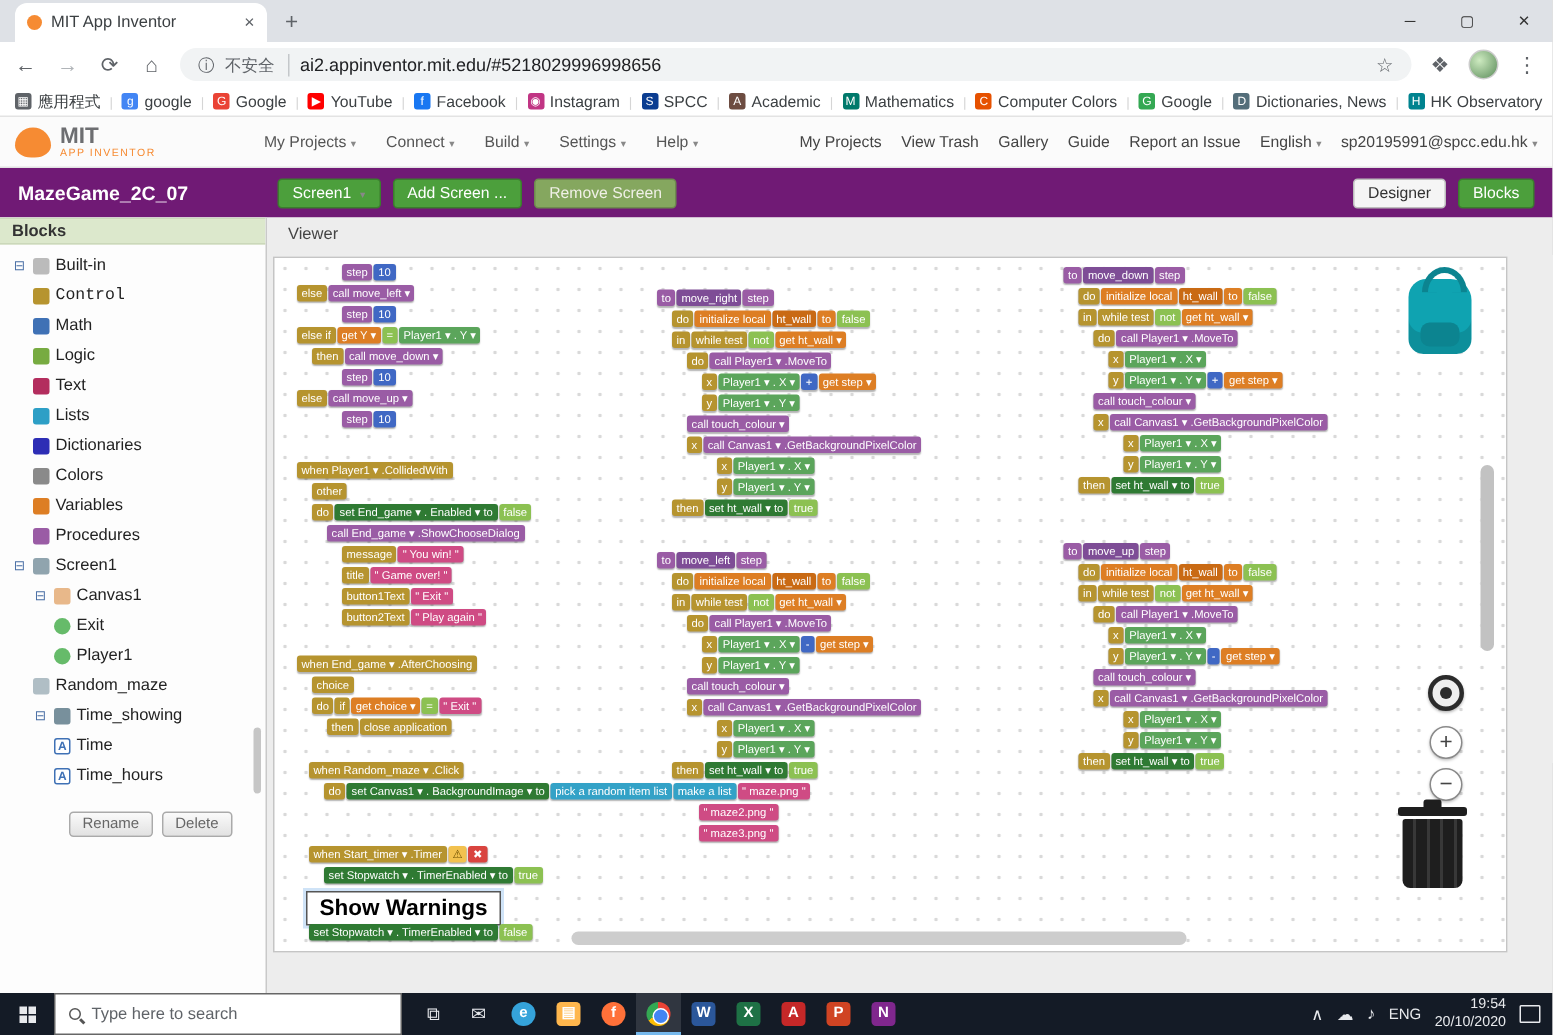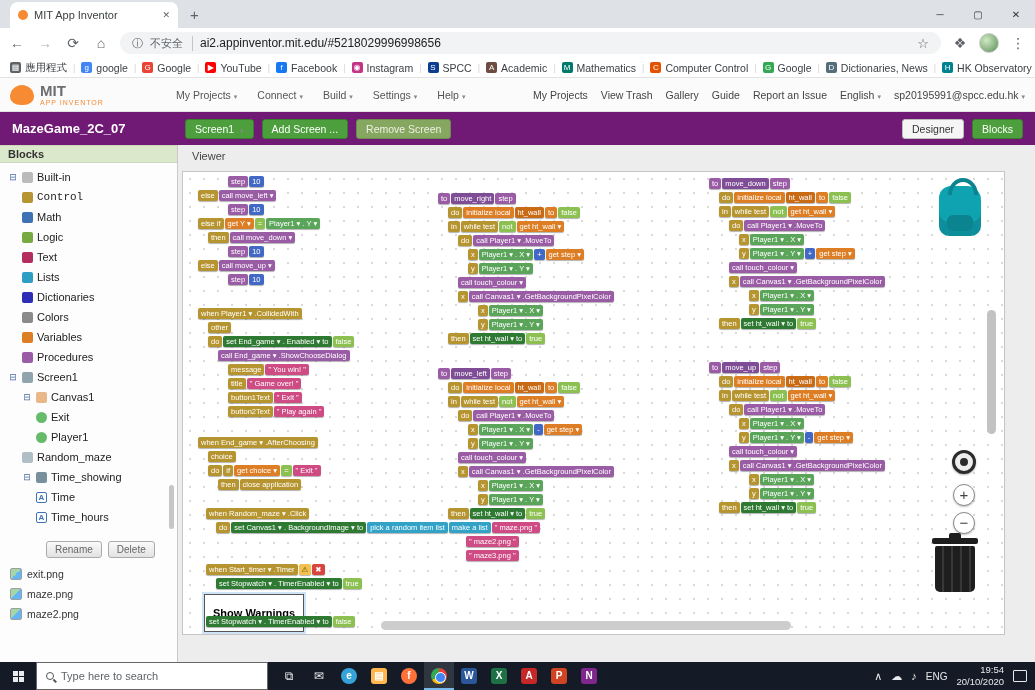--- a/index.html
+++ b/index.html
@@ -68,21 +68,21 @@
 .media-item{height:20px;display:flex;align-items:center;gap:5px;font-size:10.5px;color:#333;}
 .media-ic{width:12px;height:12px;border-radius:2px;background:linear-gradient(135deg,#A5D6A7 0 50%,#64B5F6 50% 100%);border:1px solid #9E9E9E;flex:none;}
 #viewer{flex:1;position:relative;background:#EDEDED;}
 .viewer-title{position:absolute;top:5px;left:14px;font-size:11px;color:#444;}
 #canvas{position:absolute;left:4px;top:26px;width:823px;height:464px;background:#FFF;border:1px solid #C5C5C5;background-image:radial-gradient(circle,#D9D9D9 1px,transparent 1.4px);background-size:14px 14px;overflow:hidden;}
 
 
 .block-group{position:absolute;}
 .block-row{display:flex;margin-bottom:3px;}
 .blk{font-size:7.5px;line-height:1.2;color:#fff;padding:1px 3px;border-radius:2px;margin-right:1px;white-space:nowrap;box-shadow:0 1px 1px rgba(0,0,0,.3);}
-#show-warnings{position:absolute;left:21px;top:422px;background:#FFF;border:1px solid #555;box-shadow:0 0 0 2px #CFE3F7;font-size:11px;font-weight:bold;padding:12px 8px;font-family:inherit;}
+#show-warnings{position:absolute;left:21px;top:422px;background:#FFF;border:1px solid #555;box-shadow:0 0 0 2px #CFE3F7;font-size:15px;font-weight:bold;padding:2px 8px;font-family:inherit;}
 
 
 .backpack{position:absolute;left:756px;top:14px;width:42px;height:50px;background:#0FA3B1;border-radius:12px 14px 10px 10px;box-shadow:inset 0 -14px 0 rgba(0,0,0,.12);}
 .backpack:before{content:"";position:absolute;left:9px;top:-8px;width:22px;height:13px;border:4px solid #0C8490;border-bottom:none;border-radius:50% 50% 0 0/100% 100% 0 0;}
 .backpack:after{content:"";position:absolute;left:8px;bottom:5px;width:26px;height:16px;background:#0C8490;border-radius:6px;}
 .ctl{position:absolute;width:22px;height:22px;border-radius:50%;background:#FFF;border:1px solid #8A8A8A;text-align:center;line-height:20px;font-size:15px;color:#444;box-shadow:0 1px 2px rgba(0,0,0,.25);}
 .zoomin{left:770px;top:312px;}
 .zoomout{left:770px;top:340px;}
 .target{position:absolute;left:769px;top:278px;width:24px;height:24px;border-radius:50%;background:#EEE;border:3px solid #2B2B2B;box-shadow:0 1px 2px rgba(0,0,0,.3);}
 .target:after{content:"";position:absolute;left:5px;top:5px;width:8px;height:8px;border-radius:50%;background:#2B2B2B;}
@@ -190,21 +190,21 @@
           <span class="bm-lb">Academic</span>
         </span>
         <span class="bm-sep">|</span>
         <span class="bm-item">
           <span class="bm-ic" style="background: rgb(0, 121, 107);">M</span>
           <span class="bm-lb">Mathematics</span>
         </span>
         <span class="bm-sep">|</span>
         <span class="bm-item">
           <span class="bm-ic" style="background: rgb(230, 81, 0);">C</span>
-          <span class="bm-lb">Computer Control</span>
+          <span class="bm-lb">Computer Colors</span>
         </span>
         <span class="bm-sep">|</span>
         <span class="bm-item">
           <span class="bm-ic" style="background: rgb(52, 168, 83);">G</span>
           <span class="bm-lb">Google</span>
         </span>
         <span class="bm-sep">|</span>
         <span class="bm-item">
           <span class="bm-ic" style="background: rgb(84, 110, 122);">D</span>
           <span class="bm-lb">Dictionaries, News</span>
@@ -332,34 +332,20 @@
           <div class="tree-row" style="padding-left: 32px;">
             <span class="tree-ic" style="background: rgb(255, 255, 255); color: rgb(63, 113, 181); border: 1px solid rgb(63, 113, 181); line-height: 9px;">A</span>
             <span>Time_hours</span>
           </div>
         </div>
       <div id="tree-scroll"></div>
       <div class="btnrow">
         <button class="graybtn">Rename</button>
         <button class="graybtn">Delete</button>
       </div>
-      <div id="media-list">
-          <div class="media-item">
-            <span class="media-ic"></span>
-            <span>exit.png</span>
-          </div>
-          <div class="media-item">
-            <span class="media-ic"></span>
-            <span>maze.png</span>
-          </div>
-          <div class="media-item">
-            <span class="media-ic"></span>
-            <span>maze2.png</span>
-          </div>
-        </div>
     </div>
 
     <div id="viewer">
       <div class="viewer-title">Viewer</div>
       <div id="canvas">
         <button id="show-warnings">Show Warnings</button>
         <div class="backpack"></div>
         <div class="target"></div>
         <div class="ctl zoomin">+</div>
         <div class="ctl zoomout">−</div>

